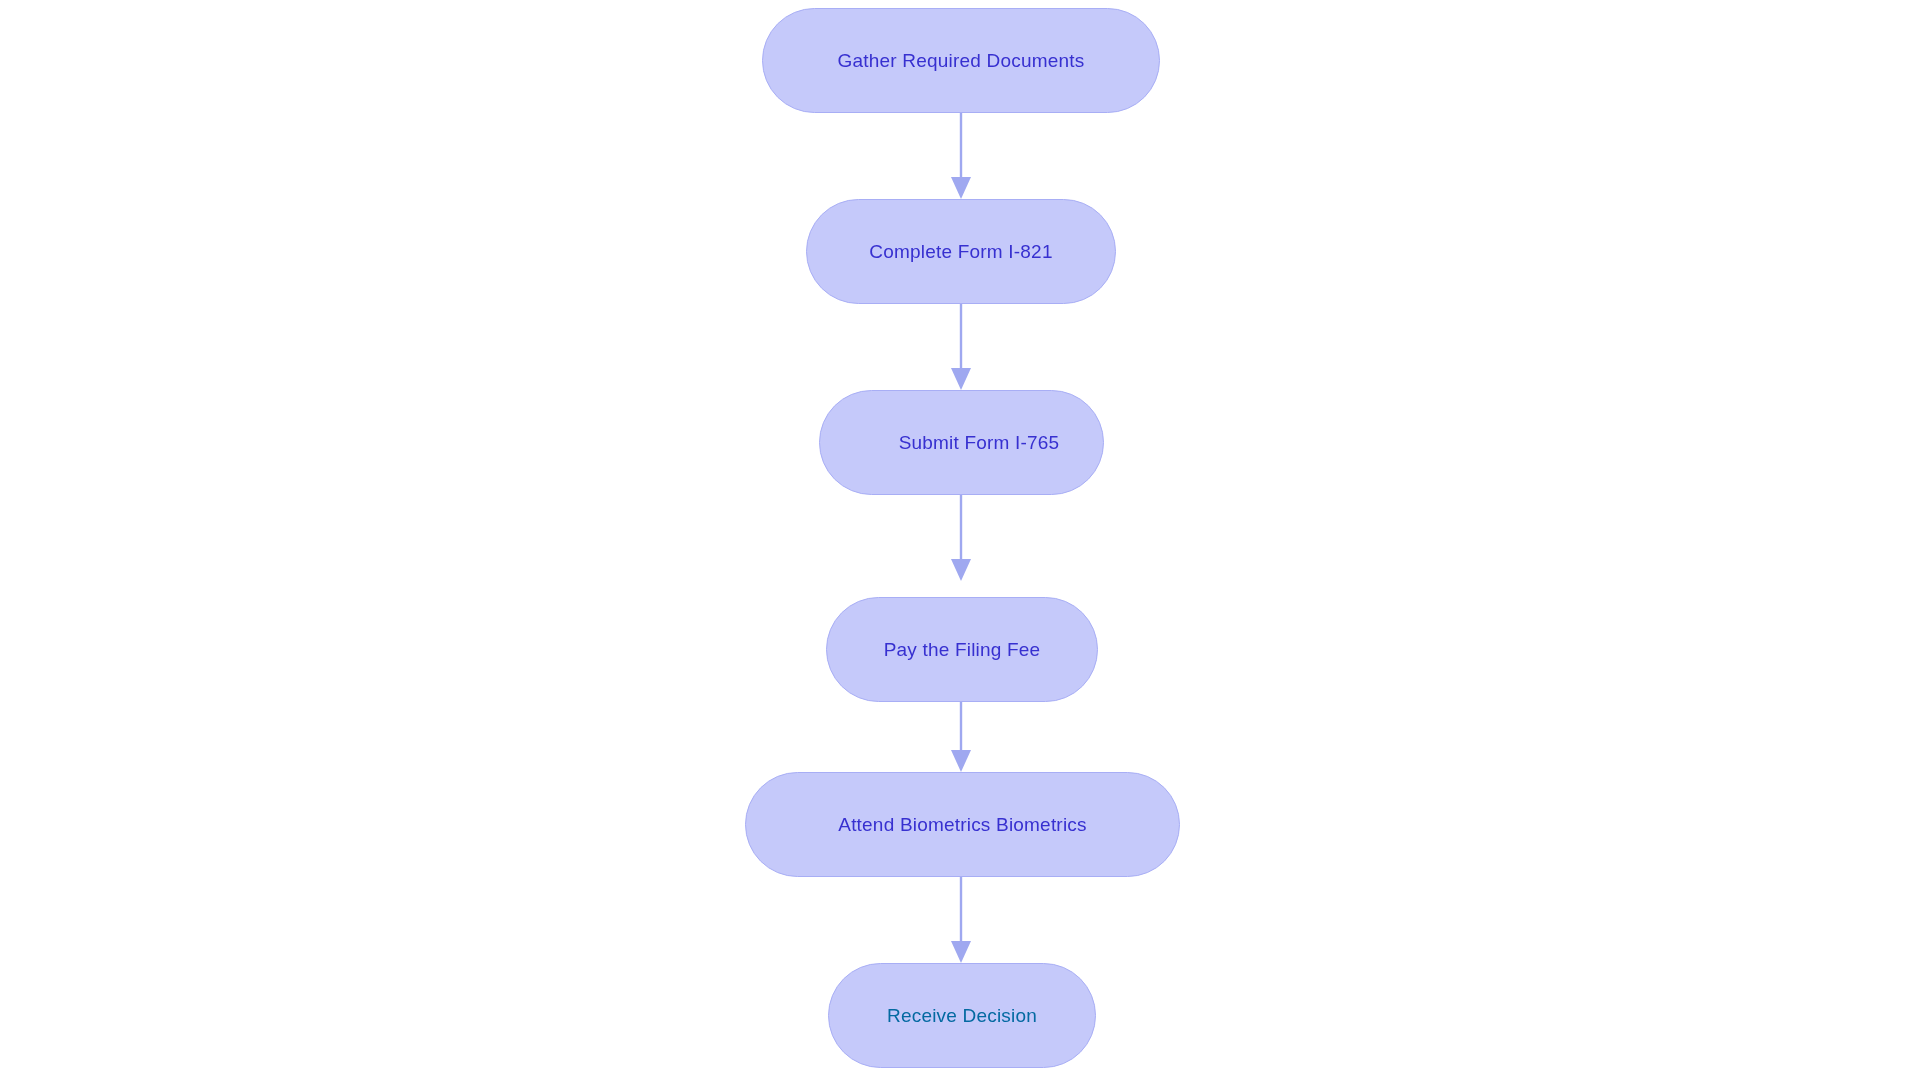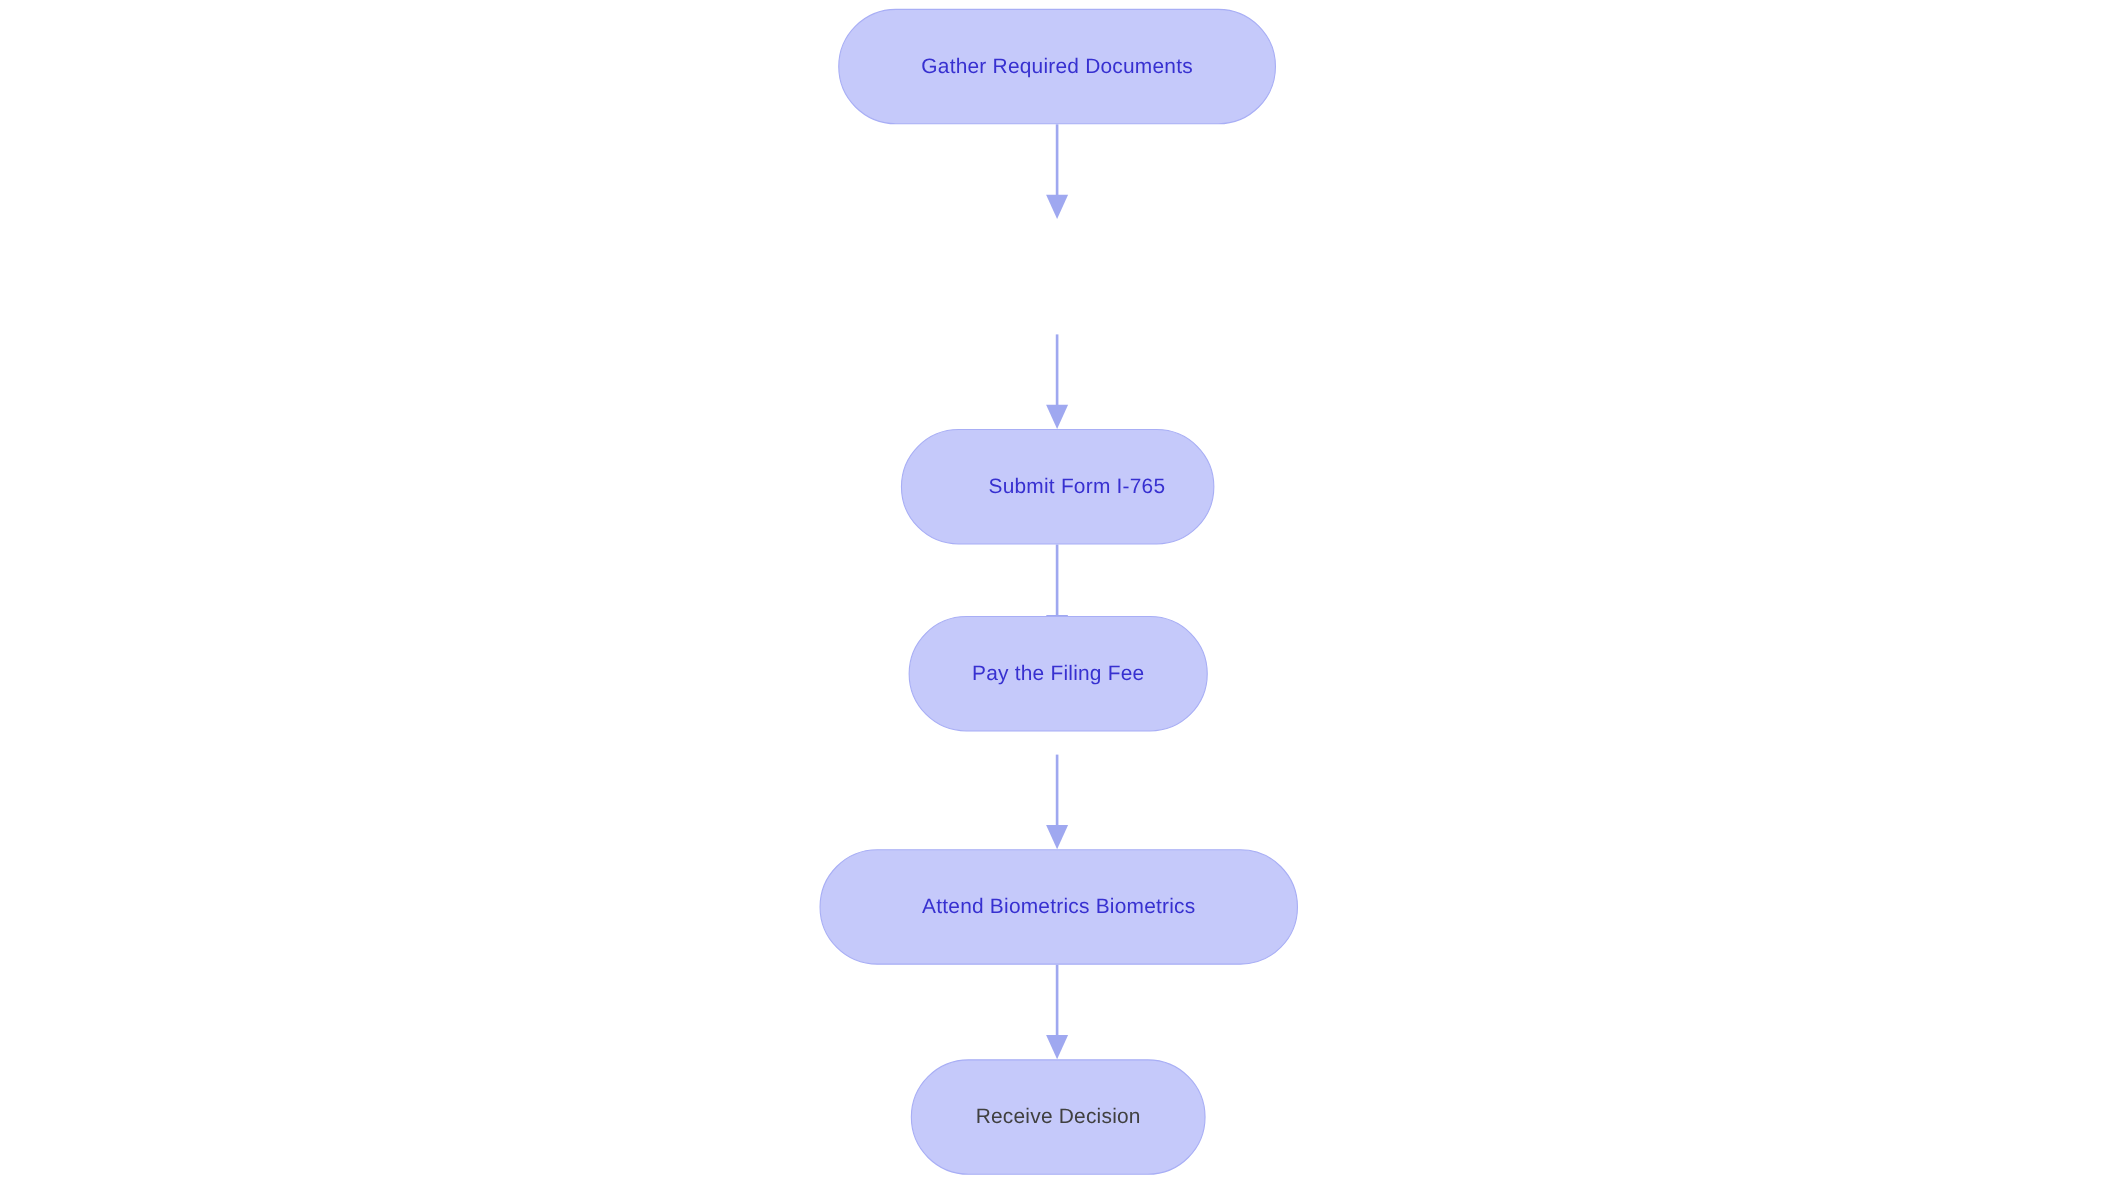--- a/index.html
+++ b/index.html
@@ -88,27 +88,30 @@
       <g>
         <line x1="961" y1="877" x2="961" y2="943" stroke="#9fa8f0" stroke-width="2.4"></line>
         <polygon points="951,941 971,941 961,963" fill="#9fa8f0"></polygon>
       </g>
     </svg>
 
   <div id="nodes-layer">
       <div class="flow-node" style="left: 762px; top: 8px; width: 398px; height: 105px; background: rgb(197, 201, 250); border-color: rgb(168, 174, 245);">
         <span class="flow-node-label" style="color: rgb(55, 48, 208);">Gather Required Documents</span>
       </div>
+      <div class="flow-node" style="left: 806px; top: 199px; width: 310px; height: 105px; background: rgb(197, 201, 250); border-color: rgb(168, 174, 245);">
+        <span class="flow-node-label" style="color: rgb(55, 48, 208);">Complete Form I-821</span>
+      </div>
       <div class="flow-node" style="left: 819px; top: 390px; width: 285px; height: 105px; background: rgb(197, 201, 250); border-color: rgb(168, 174, 245);">
         <span class="flow-node-label" style="color: rgb(55, 48, 208); margin-left: 35px;">Submit Form I-765</span>
       </div>
-      <div class="flow-node" style="left: 826px; top: 560px; width: 272px; height: 105px; background: rgb(197, 201, 250); border-color: rgb(168, 174, 245);">
+      <div class="flow-node" style="left: 826px; top: 597px; width: 272px; height: 105px; background: rgb(197, 201, 250); border-color: rgb(168, 174, 245);">
         <span class="flow-node-label" style="color: rgb(55, 48, 208);">Pay the Filing Fee</span>
       </div>
       <div class="flow-node" style="left: 745px; top: 772px; width: 435px; height: 105px; background: rgb(197, 201, 250); border-color: rgb(168, 174, 245);">
         <span class="flow-node-label" style="color: rgb(55, 48, 208);">Attend Biometrics Biometrics</span>
       </div>
       <div class="flow-node" style="left: 828px; top: 963px; width: 268px; height: 105px; background: rgb(197, 201, 250); border-color: rgb(168, 174, 245);">
-        <span class="flow-node-label" style="color: #404040;">Receive Decision</span>
+        <span class="flow-node-label" style="color: #0369a1;">Receive Decision</span>
       </div>
     </div>
 
 </div>
 
 </body></html>

